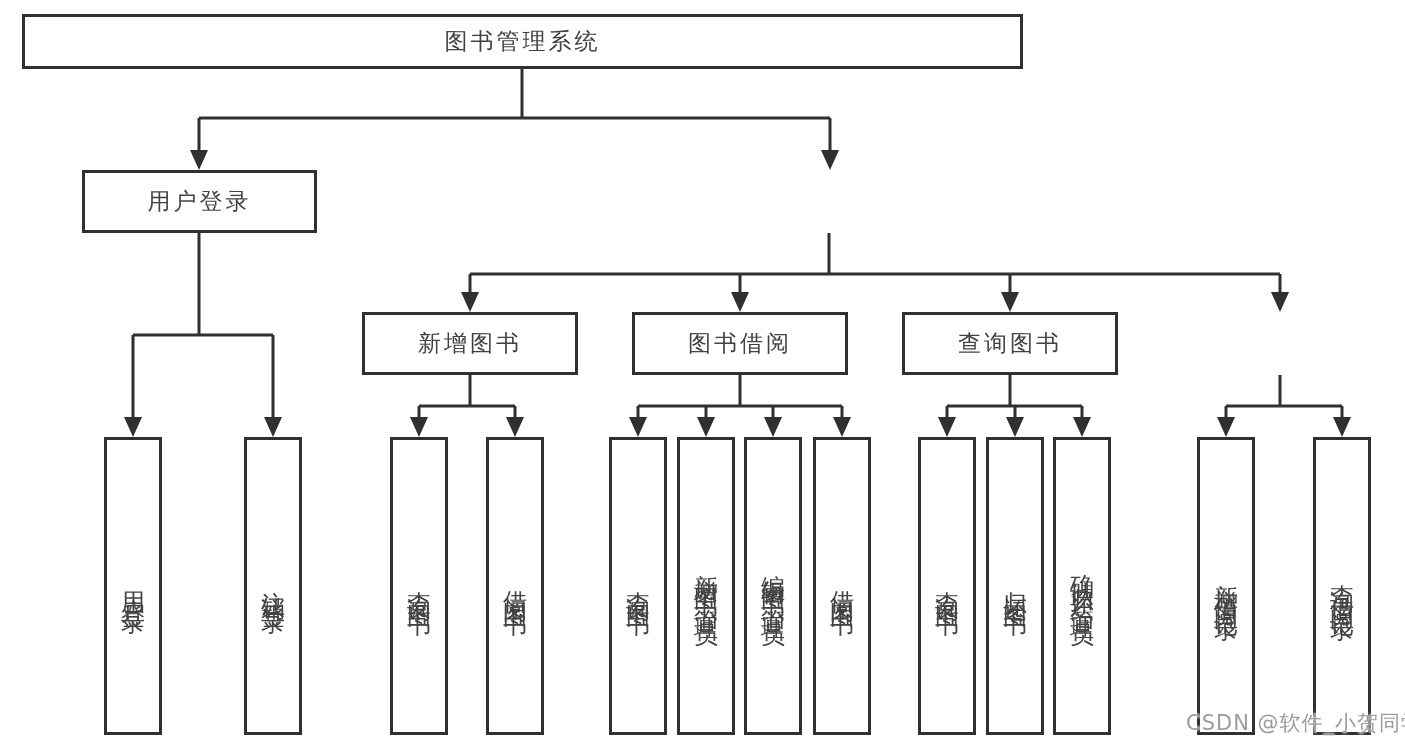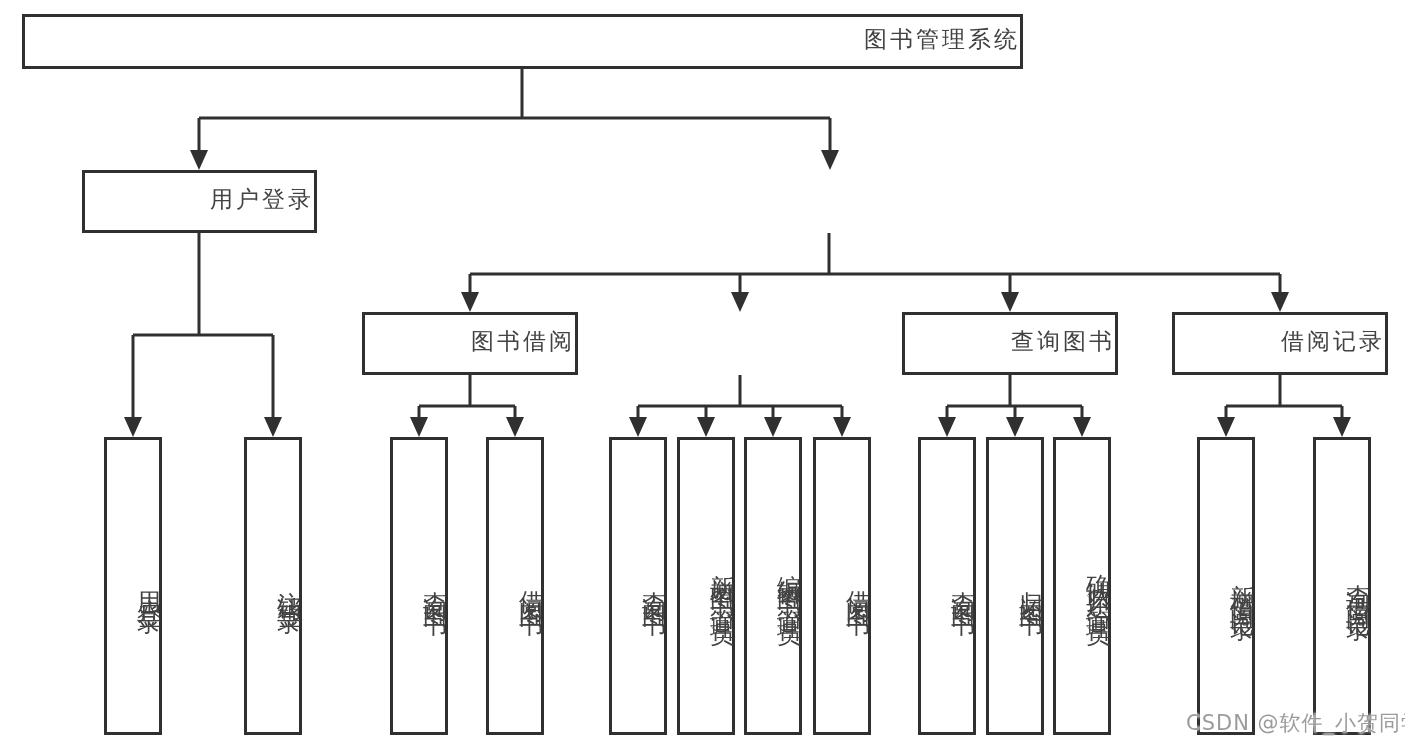--- a/index.html
+++ b/index.html
@@ -3,23 +3,22 @@
 <meta charset="utf-8">
 <style>
   html,body{margin:0;padding:0;background:#fff;}
   .canvas{
     position:relative;width:1405px;height:747px;background:#ffffff;overflow:hidden;
     font-family:"DejaVu Sans","Liberation Sans",sans-serif;
   }
   .connectors{position:absolute;left:0;top:0;z-index:1;}
   .box{
     position:absolute;z-index:2;box-sizing:border-box;background:#ffffff;
-    border:3px solid #303030;display:flex;align-items:center;justify-content:flex-end;
+    border:3px solid #303030;display:flex;align-items:center;justify-content:center;
     color:#424242;
-    font-family:Liberation Mono, monospace;
   }
   .box.h span{font-size:23px;letter-spacing:3px;line-height:1;white-space:nowrap;}
   .box.v span{
     writing-mode:vertical-rl;text-orientation:mixed;
     font-size:24px;letter-spacing:7px;line-height:1;
   }
   .watermark{
     position:absolute;z-index:3;left:1186px;top:709px;
     font-size:21px;color:#9b9b9b;letter-spacing:1px;white-space:nowrap;
     text-shadow:0 0 3px #ffffff,0 0 3px #ffffff;
@@ -54,27 +53,27 @@
 
   <div class="box h" style="left:22px;top:14px;width:1001px;height:55px">
     <span>图书管理系统</span>
   </div>
 
   <div class="box h" style="left:82px;top:170px;width:235px;height:63px">
     <span>用户登录</span>
   </div>
 
   <div class="box h" style="left:362px;top:312px;width:216px;height:63px">
+    <span>新增图书</span>
+  </div>
+  <div class="box h" style="left:632px;top:312px;width:216px;height:63px">
     <span>图书借阅</span>
   </div>
   <div class="box h" style="left:902px;top:312px;width:216px;height:63px">
     <span>查询图书</span>
-  </div>
-  <div class="box h" style="left:1172px;top:312px;width:216px;height:63px">
-    <span>借阅记录</span>
   </div>
 
   <div class="box v" style="left:104px;top:437px;width:58px;height:298px">
     <span>用户登录</span>
   </div>
   <div class="box v" style="left:244px;top:437px;width:58px;height:298px">
     <span>注销登录</span>
   </div>
 
   <div class="box v" style="left:390px;top:437px;width:58px;height:298px">

